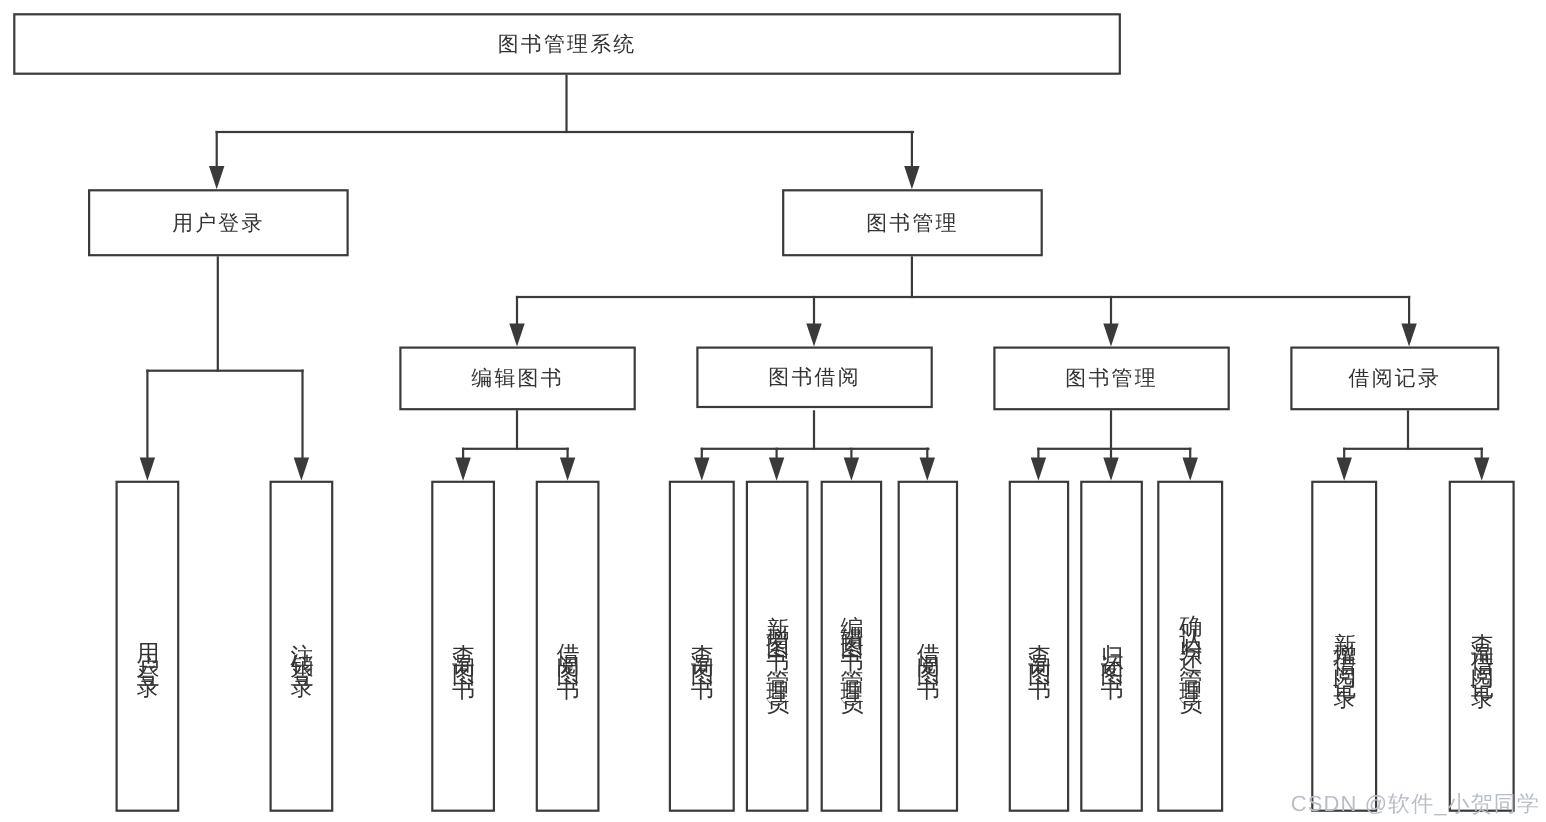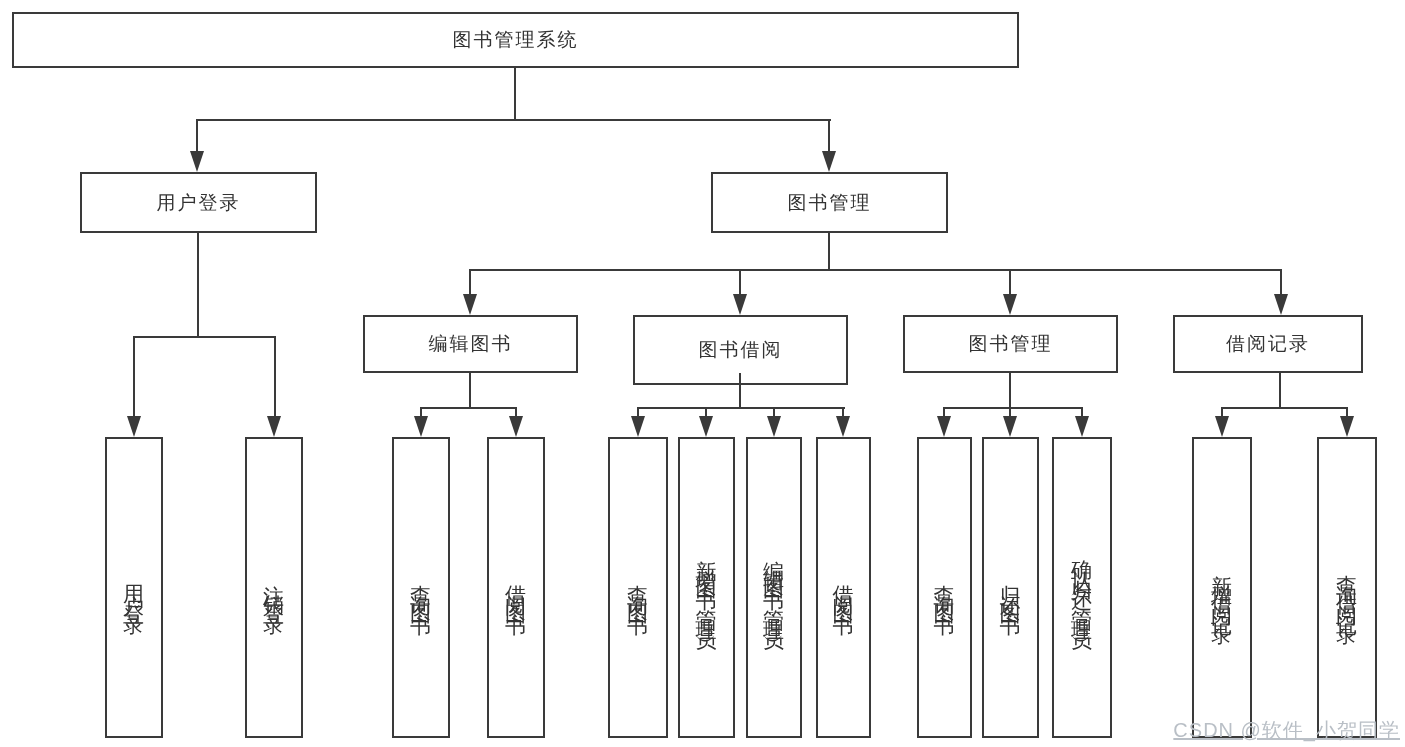--- a/index.html
+++ b/index.html
@@ -55,21 +55,20 @@
     border-top: 21px solid var(--line);
   }
   .watermark {
     position: absolute;
     right: 5px;
     bottom: 3px;
     font-size: 20px;
     color: var(--watermark);
     letter-spacing: 1px;
     white-space: nowrap;
-    text-decoration: underline;
   }
 </style>
 </head>
 <body>
 
 <div id="canvas">
 
   <div class="box hlabel" style="left:12px; top:12px; width:1007px; height:56px;">图书管理系统</div>
 
   <div class="line" style="left:514px; top:68px; width:2px; height:53px;"></div>
@@ -94,21 +93,21 @@
   <div class="line" style="left:469px; top:269px; width:2px; height:26px;"></div>
   <div class="arrow" style="left:463px; top:294px;"></div>
   <div class="line" style="left:739px; top:269px; width:2px; height:26px;"></div>
   <div class="arrow" style="left:733px; top:294px;"></div>
   <div class="line" style="left:1009px; top:269px; width:2px; height:26px;"></div>
   <div class="arrow" style="left:1003px; top:294px;"></div>
   <div class="line" style="left:1280px; top:269px; width:2px; height:26px;"></div>
   <div class="arrow" style="left:1274px; top:294px;"></div>
 
   <div class="box hlabel" style="left:363px; top:315px; width:215px; height:58px;">编辑图书</div>
-  <div class="box hlabel" style="left:633px; top:315px; width:215px; height:70px;">图书借阅</div>
+  <div class="box hlabel" style="left:633px; top:315px; width:215px; height:56px;">图书借阅</div>
   <div class="box hlabel" style="left:903px; top:315px; width:215px; height:58px;">图书管理</div>
   <div class="box hlabel" style="left:1173px; top:315px; width:190px; height:58px;">借阅记录</div>
 
   <div class="line" style="left:469px; top:373px; width:2px; height:36px;"></div>
   <div class="line" style="left:420px; top:407px; width:97px; height:2px;"></div>
   <div class="line" style="left:420px; top:407px; width:2px; height:12px;"></div>
   <div class="arrow" style="left:414px; top:416px;"></div>
   <div class="line" style="left:515px; top:407px; width:2px; height:12px;"></div>
   <div class="arrow" style="left:509px; top:416px;"></div>
 

